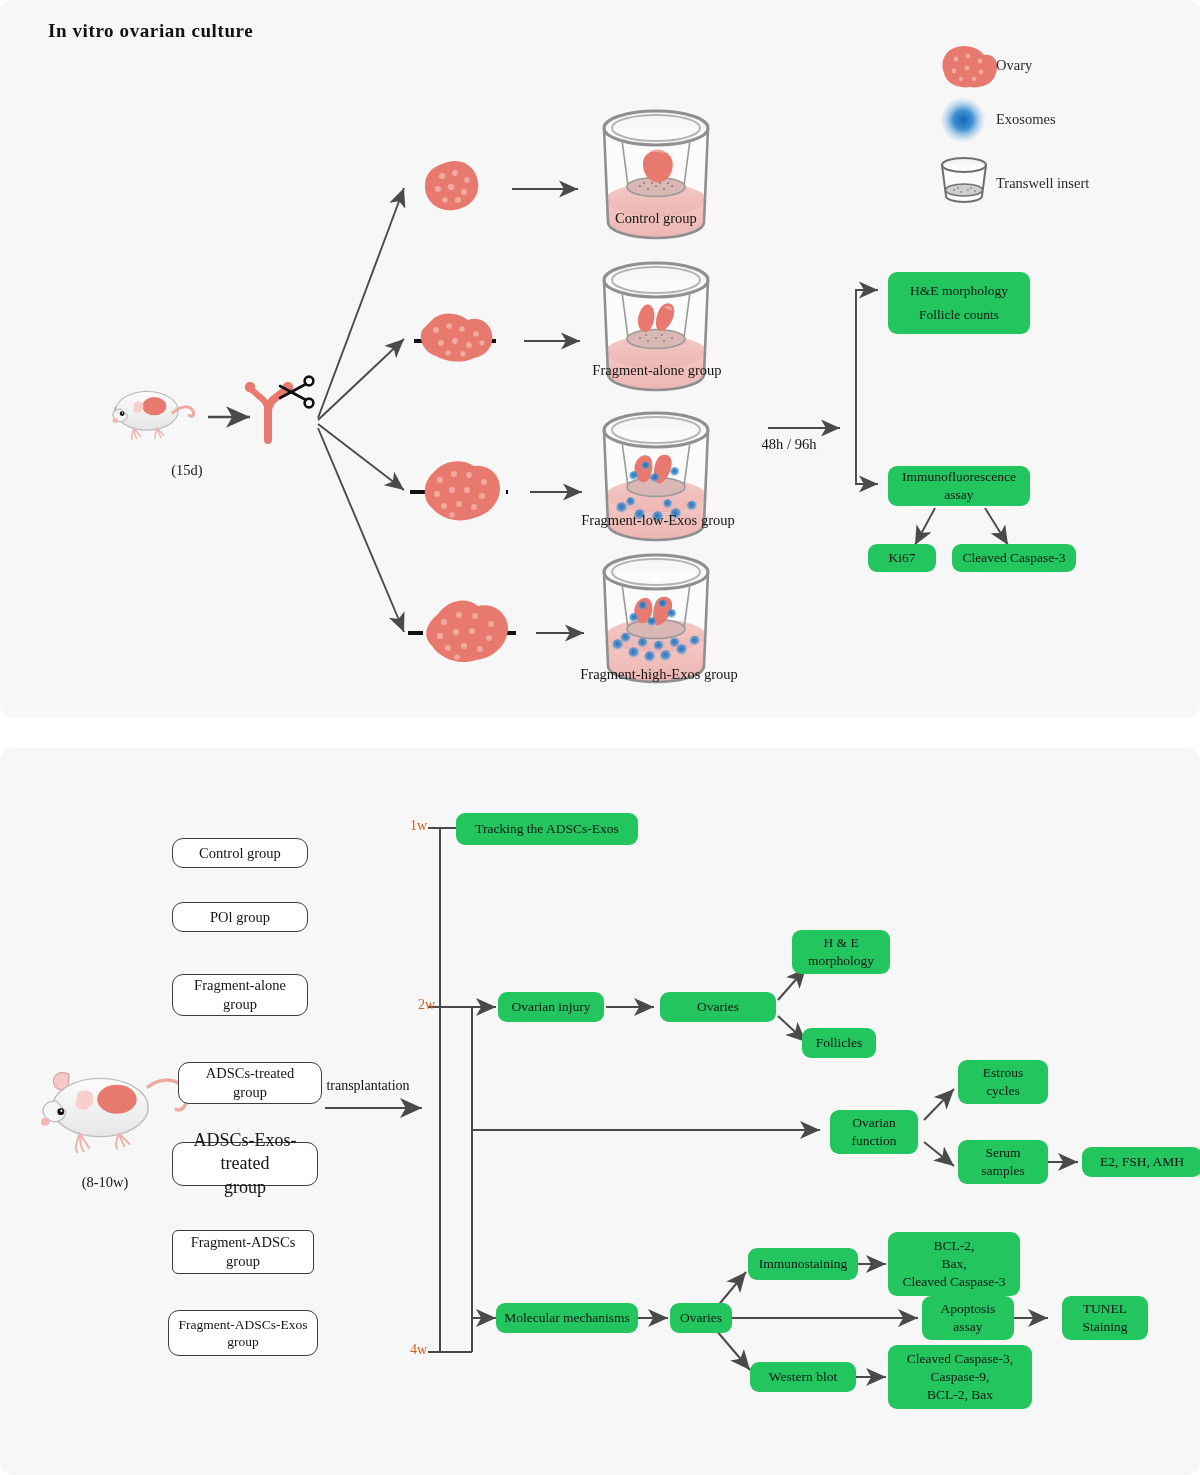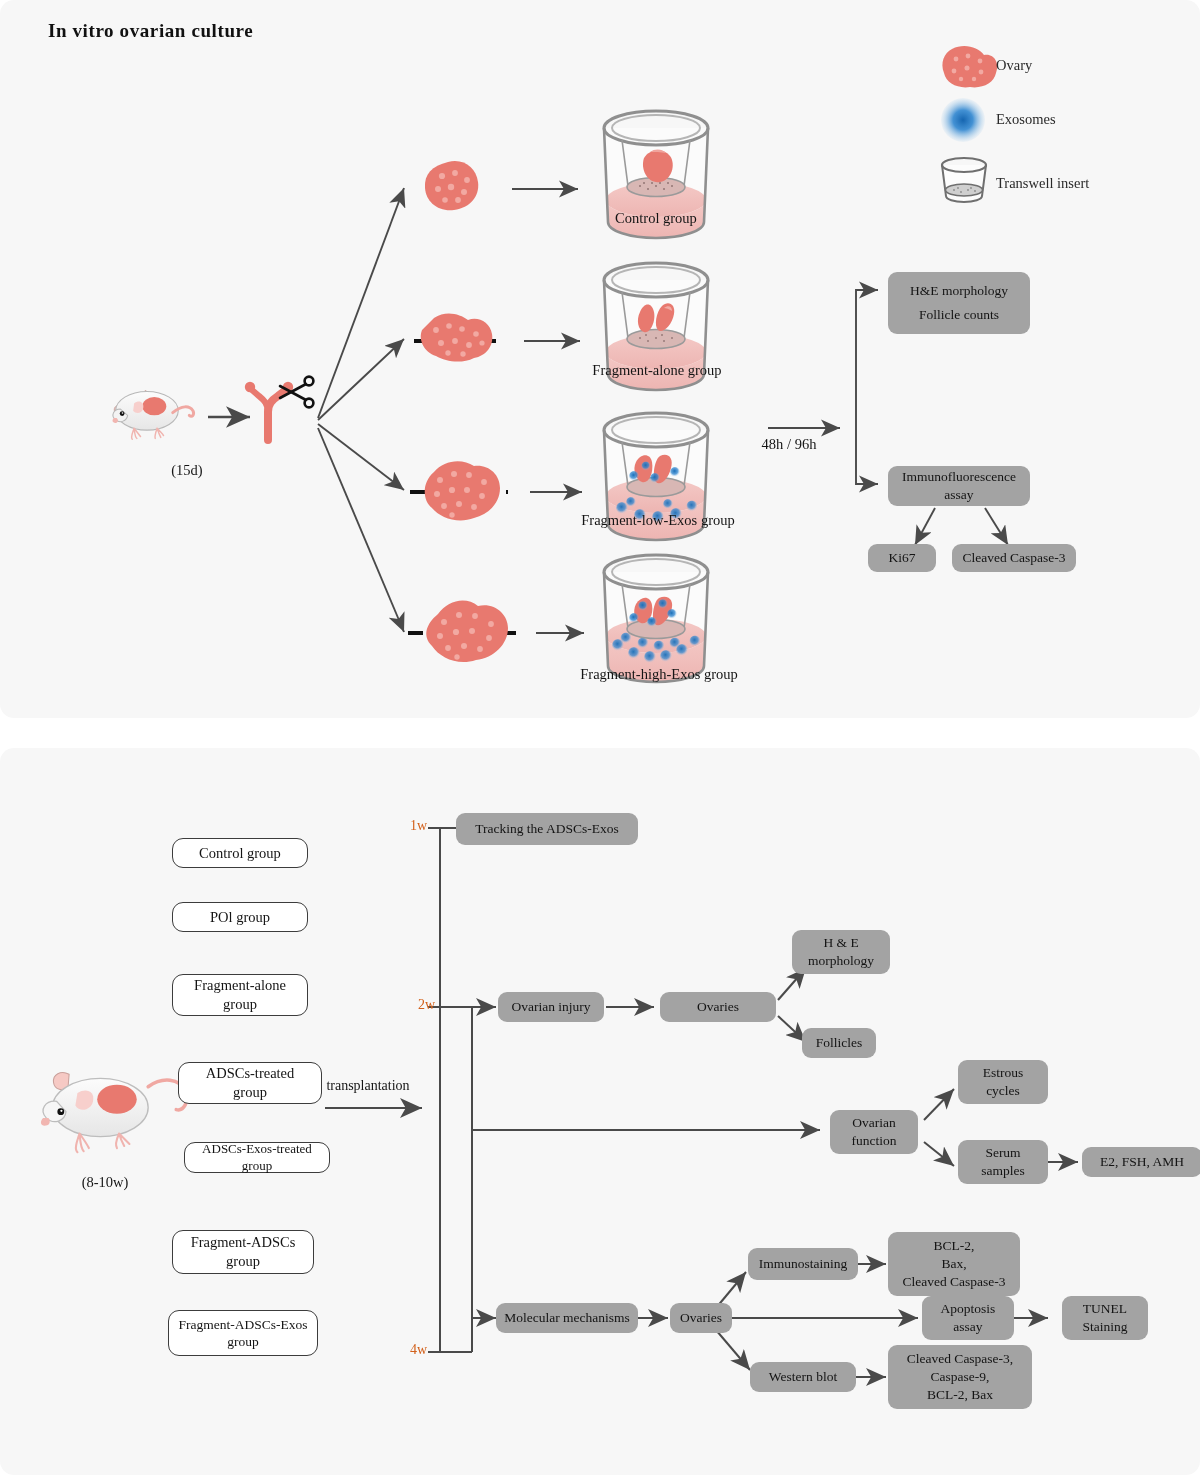--- a/index.html
+++ b/index.html
@@ -31,21 +31,21 @@
   svg.layer {
     position: absolute; left: 0; top: 0;
     width: 1200px; height: 1475px;
     pointer-events: none;
     overflow: visible;
   }
 
   
   .gbox {
     position: absolute;
-    background: #a3a3a3;
+    background: #22c55e;
     border-radius: 9px;
     display: flex; align-items: center; justify-content: center;
     text-align: center;
     color: #141414;
     font-size: 13.5px;
     line-height: 1.32;
     padding: 4px 8px;
     white-space: pre-line;
   }
   .obox {
@@ -473,23 +473,23 @@
   <div class="plain-label" style="left:50px; top:1174px; width:110px;">(8-10w)</div>
 
   <div class="plain-label" style="left:318px; top:1078px; width:100px; font-size:14px;">transplantation</div>
 
   <div class="obox" style="left:172px; top:838px; width:136px; height:30px;">Control group</div>
   <div class="obox" style="left:172px; top:902px; width:136px; height:30px;">POl group</div>
   <div class="obox" style="left:172px; top:974px; width:136px; height:42px;">Fragment-alone
 group</div>
   <div class="obox" style="left:178px; top:1062px; width:144px; height:42px;">ADSCs-treated
 group</div>
-  <div class="obox" style="left:184px; top:1142px; width:146px; height:31px; font-size:13px;">ADSCs-Exos-treated
+  <div class="obox" style="left:172px; top:1142px; width:146px; height:44px; font-size:18px;">ADSCs-Exos-treated
 group</div>
-  <div class="obox" style="left:172px; top:1230px; width:142px; height:44px;">Fragment-ADSCs
+  <div class="obox" style="left:172px; top:1230px; width:142px; height:44px;border-radius:6px;">Fragment-ADSCs
 group</div>
   <div class="obox" style="left:168px; top:1310px; width:150px; height:46px; font-size:13.5px;">Fragment-ADSCs-Exos
 group</div>
 
   <div class="tl-mark" style="left:410px; top:818px;">1w</div>
   <div class="tl-mark" style="left:410px; top:997px;margin-left:8px;">2w</div>
   <div class="tl-mark" style="left:410px; top:1342px;">4w</div>
 
   <div class="gbox" style="left:456px; top:813px; width:182px; height:32px;">Tracking the ADSCs-Exos</div>
 

